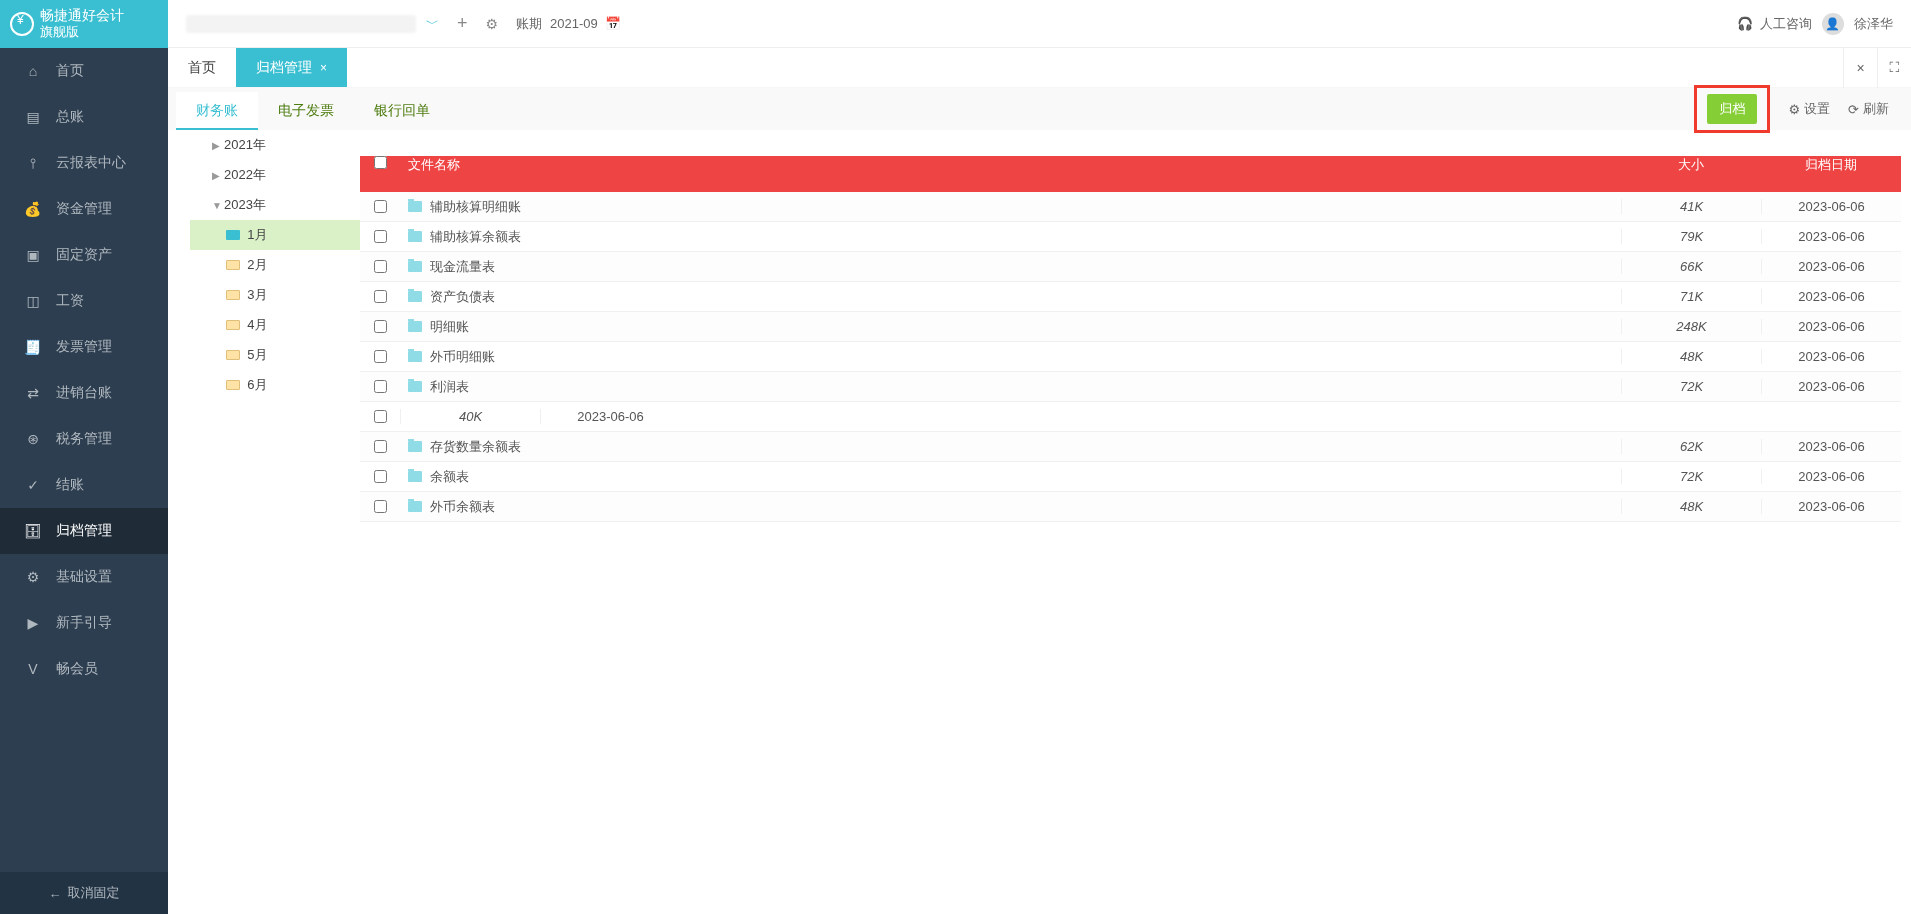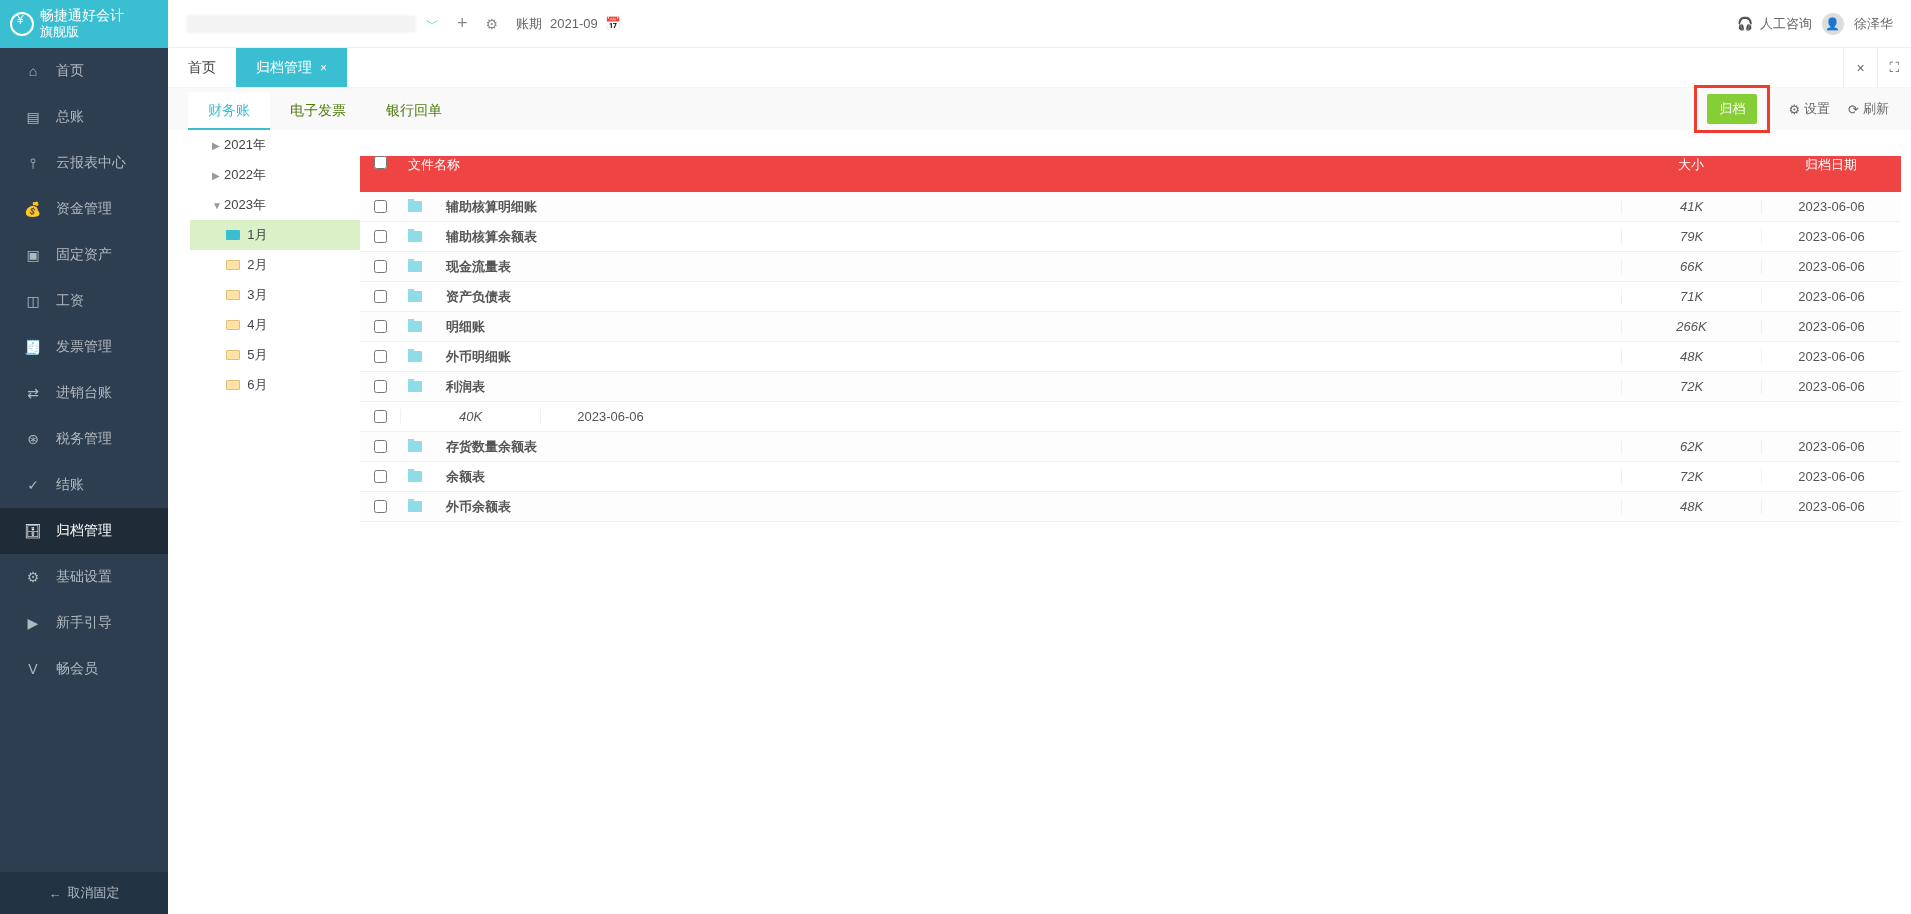--- a/index.html
+++ b/index.html
@@ -32,21 +32,21 @@
 
 
 .tabbar { position: absolute; left: 168px; top: 48px; right: 0; height: 40px; background: #fff; display: flex; align-items: stretch; font-size: 14px; border-bottom: 1px solid #f6f6f6; }
 .tabbar .tab { padding: 0 20px; display: flex; align-items: center; color: #444; cursor: pointer; }
 .tabbar .tab.active { background: #39bfd1; color: #fff; }
 .tabbar .tab.active .close { margin-left: 8px; font-size: 12px; }
 .tabbar .controls { margin-left: auto; display: flex; align-items: center; }
 .tabbar .controls .btn { width: 34px; height: 40px; display: flex; align-items: center; justify-content: center; color: #666; cursor: pointer; border-left: 1px solid #eee; }
 
 
-.subtab-row { position: absolute; left: 168px; top: 88px; right: 0; height: 42px; background: #f9f9f9; display: flex; align-items: flex-end; padding-left: 20px; font-size: 14px; justify-content: flex-end; }
+.subtab-row { position: absolute; left: 168px; top: 88px; right: 0; height: 42px; background: #f9f9f9; display: flex; align-items: flex-end; padding-left: 8px; font-size: 14px; justify-content: flex-end; }
 .subtab { padding: 10px 20px; color: #4d7c0f; cursor: pointer; position: relative; }
 .subtab.active { color: #39bfd1; background: #fff; }
 .subtab.active::after { content: ""; position: absolute; left: 0; right: 0; bottom: 0; height: 2px; background: #39bfd1; }
 .subtab-actions { margin-left: auto; display: flex; align-items: center; gap: 18px; padding-right: 22px; height: 100%; }
 .archive-btn { background: #85ce36; color: #fff; border: none; padding: 6px 12px; font-size: 13px; cursor: pointer; border-radius: 2px; }
 .archive-highlight { border: 3px solid #ef3a2d; padding: 6px 10px; display: flex; align-items: center; }
 .subtab-actions .link { color: #666; font-size: 13px; display: flex; align-items: center; gap: 4px; cursor: pointer; }
 
 
 .tree { position: absolute; left: 190px; top: 130px; width: 170px; font-size: 13px; color: #444; }
@@ -61,21 +61,21 @@
 
 .table { position: absolute; left: 360px; top: 156px; right: 10px; }
 .thead { height: 36px; background: #ef4444; color: #fff; display: flex; align-items: flex-start; font-size: 13px; }
 .th-check { width: 40px; display: flex; justify-content: center; }
 .th-name { flex: 1; padding-left: 8px; display: flex; align-items: center; gap: 8px; }
 .th-size { width: 140px; text-align: center; }
 .th-date { width: 140px; text-align: center; }
 .trow { height: 30px; display: flex; align-items: center; font-size: 13px; color: #555; border-bottom: 1px solid #f0f0f0; }
 .trow:nth-child(odd) { background: #fdfdfd; }
 .td-check { width: 40px; display: flex; justify-content: center; }
-.td-name { flex: 1; padding-left: 8px; display: flex; align-items: center; gap: 24px; font-weight: bold; }
+.td-name { flex: 1; padding-left: 8px; display: flex; align-items: center; gap: 8px; }
 .td-size { width: 140px; text-align: center; border-left: 1px solid #f0f0f0; font-style: italic; }
 .td-date { width: 140px; text-align: center; border-left: 1px solid #f0f0f0; }
 .file-ic { width: 14px; height: 11px; background: #8fdbe6; display: inline-block; border-radius: 1px; position: relative; }
 .file-ic::before { content: ""; position: absolute; top: -2px; left: 0; width: 6px; height: 2px; background: #8fdbe6; }
 
 input[type=checkbox] { width: 13px; height: 13px; }
 </style>
 </head>
 <body>
 
@@ -276,21 +276,21 @@
         <div class="td-date">2023-06-06</div>
       </div>
       <div class="trow">
         <div class="td-check">
           <input type="checkbox" style="">
         </div>
         <div class="td-name">
           <span class="file-ic"></span>
           <span>明细账</span>
         </div>
-        <div class="td-size">266K</div>
+        <div class="td-size">248K</div>
         <div class="td-date">2023-06-06</div>
       </div>
       <div class="trow">
         <div class="td-check">
           <input type="checkbox" style="">
         </div>
         <div class="td-name">
           <span class="file-ic"></span>
           <span>外币明细账</span>
         </div>

